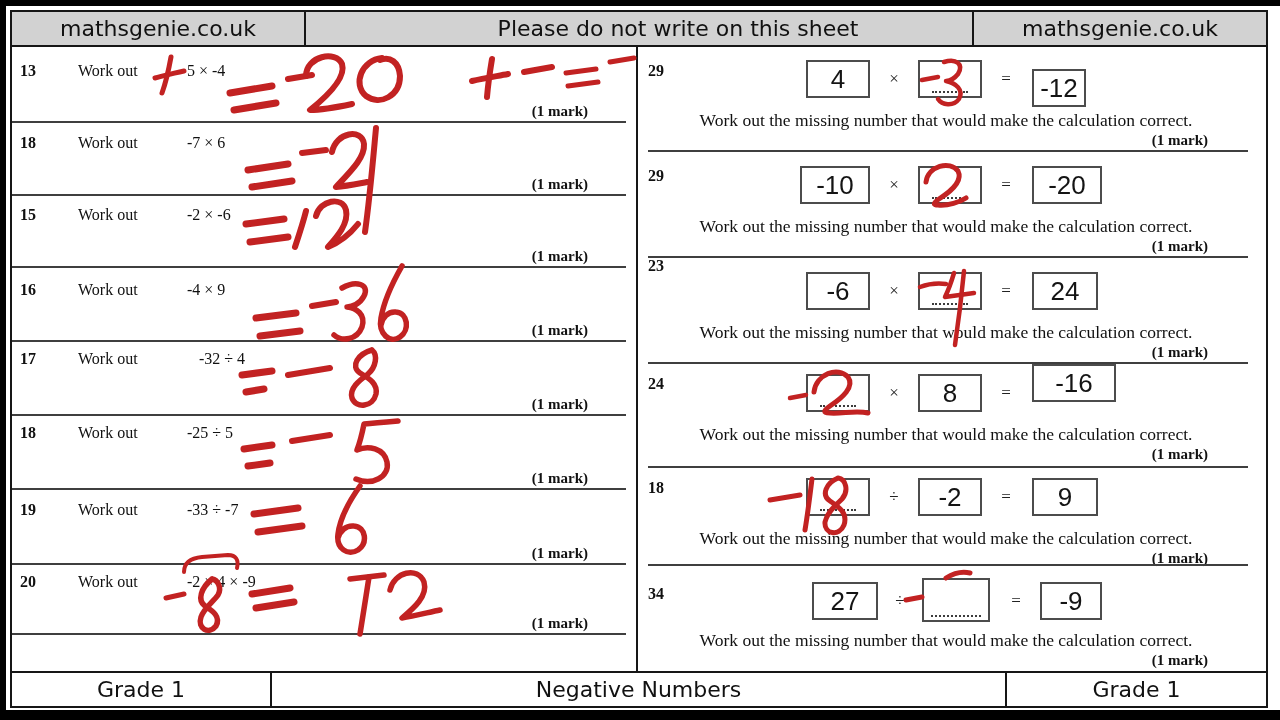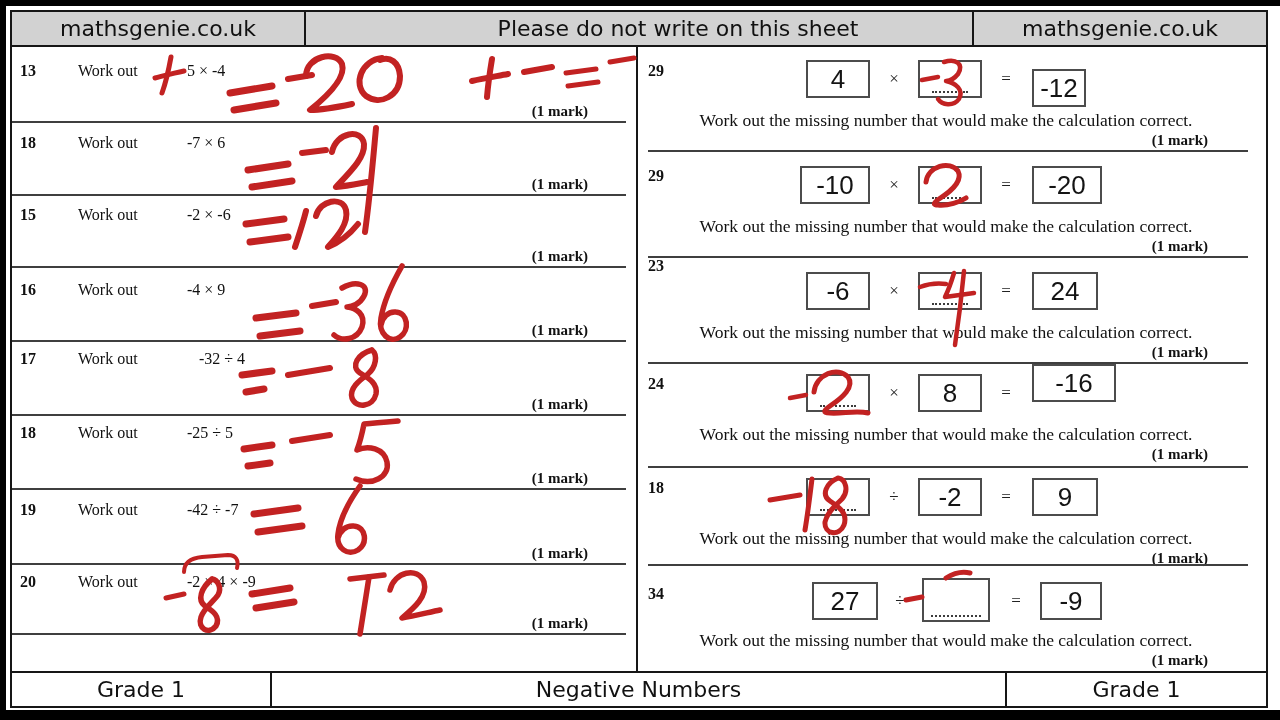--- a/index.html
+++ b/index.html
@@ -77,21 +77,21 @@
 <div class="hline" style="left:12px;top:414px;width:614px"></div>
 
 <span class="qnum" style="left:20px;top:424px">18</span>
 <span class="work" style="left:78px;top:424px">Work out</span>
 <span class="expr" style="left:187px;top:424px">-25 ÷ 5</span>
 <span class="mark" style="left:488px;top:470px">(1 mark)</span>
 <div class="hline" style="left:12px;top:488px;width:614px"></div>
 
 <span class="qnum" style="left:20px;top:501px">19</span>
 <span class="work" style="left:78px;top:501px">Work out</span>
-<span class="expr" style="left:187px;top:501px">-42 ÷ -7</span>
+<span class="expr" style="left:187px;top:501px">-33 ÷ -7</span>
 <span class="mark" style="left:488px;top:545px">(1 mark)</span>
 <div class="hline" style="left:12px;top:563px;width:614px"></div>
 
 <span class="qnum" style="left:20px;top:573px">20</span>
 <span class="work" style="left:78px;top:573px">Work out</span>
 <span class="expr" style="left:187px;top:573px">-2 × 4 × -9</span>
 <span class="mark" style="left:488px;top:615px">(1 mark)</span>
 <div class="hline" style="left:12px;top:633px;width:614px"></div>
 
 <span class="qnum" style="left:648px;top:62px">29</span>

